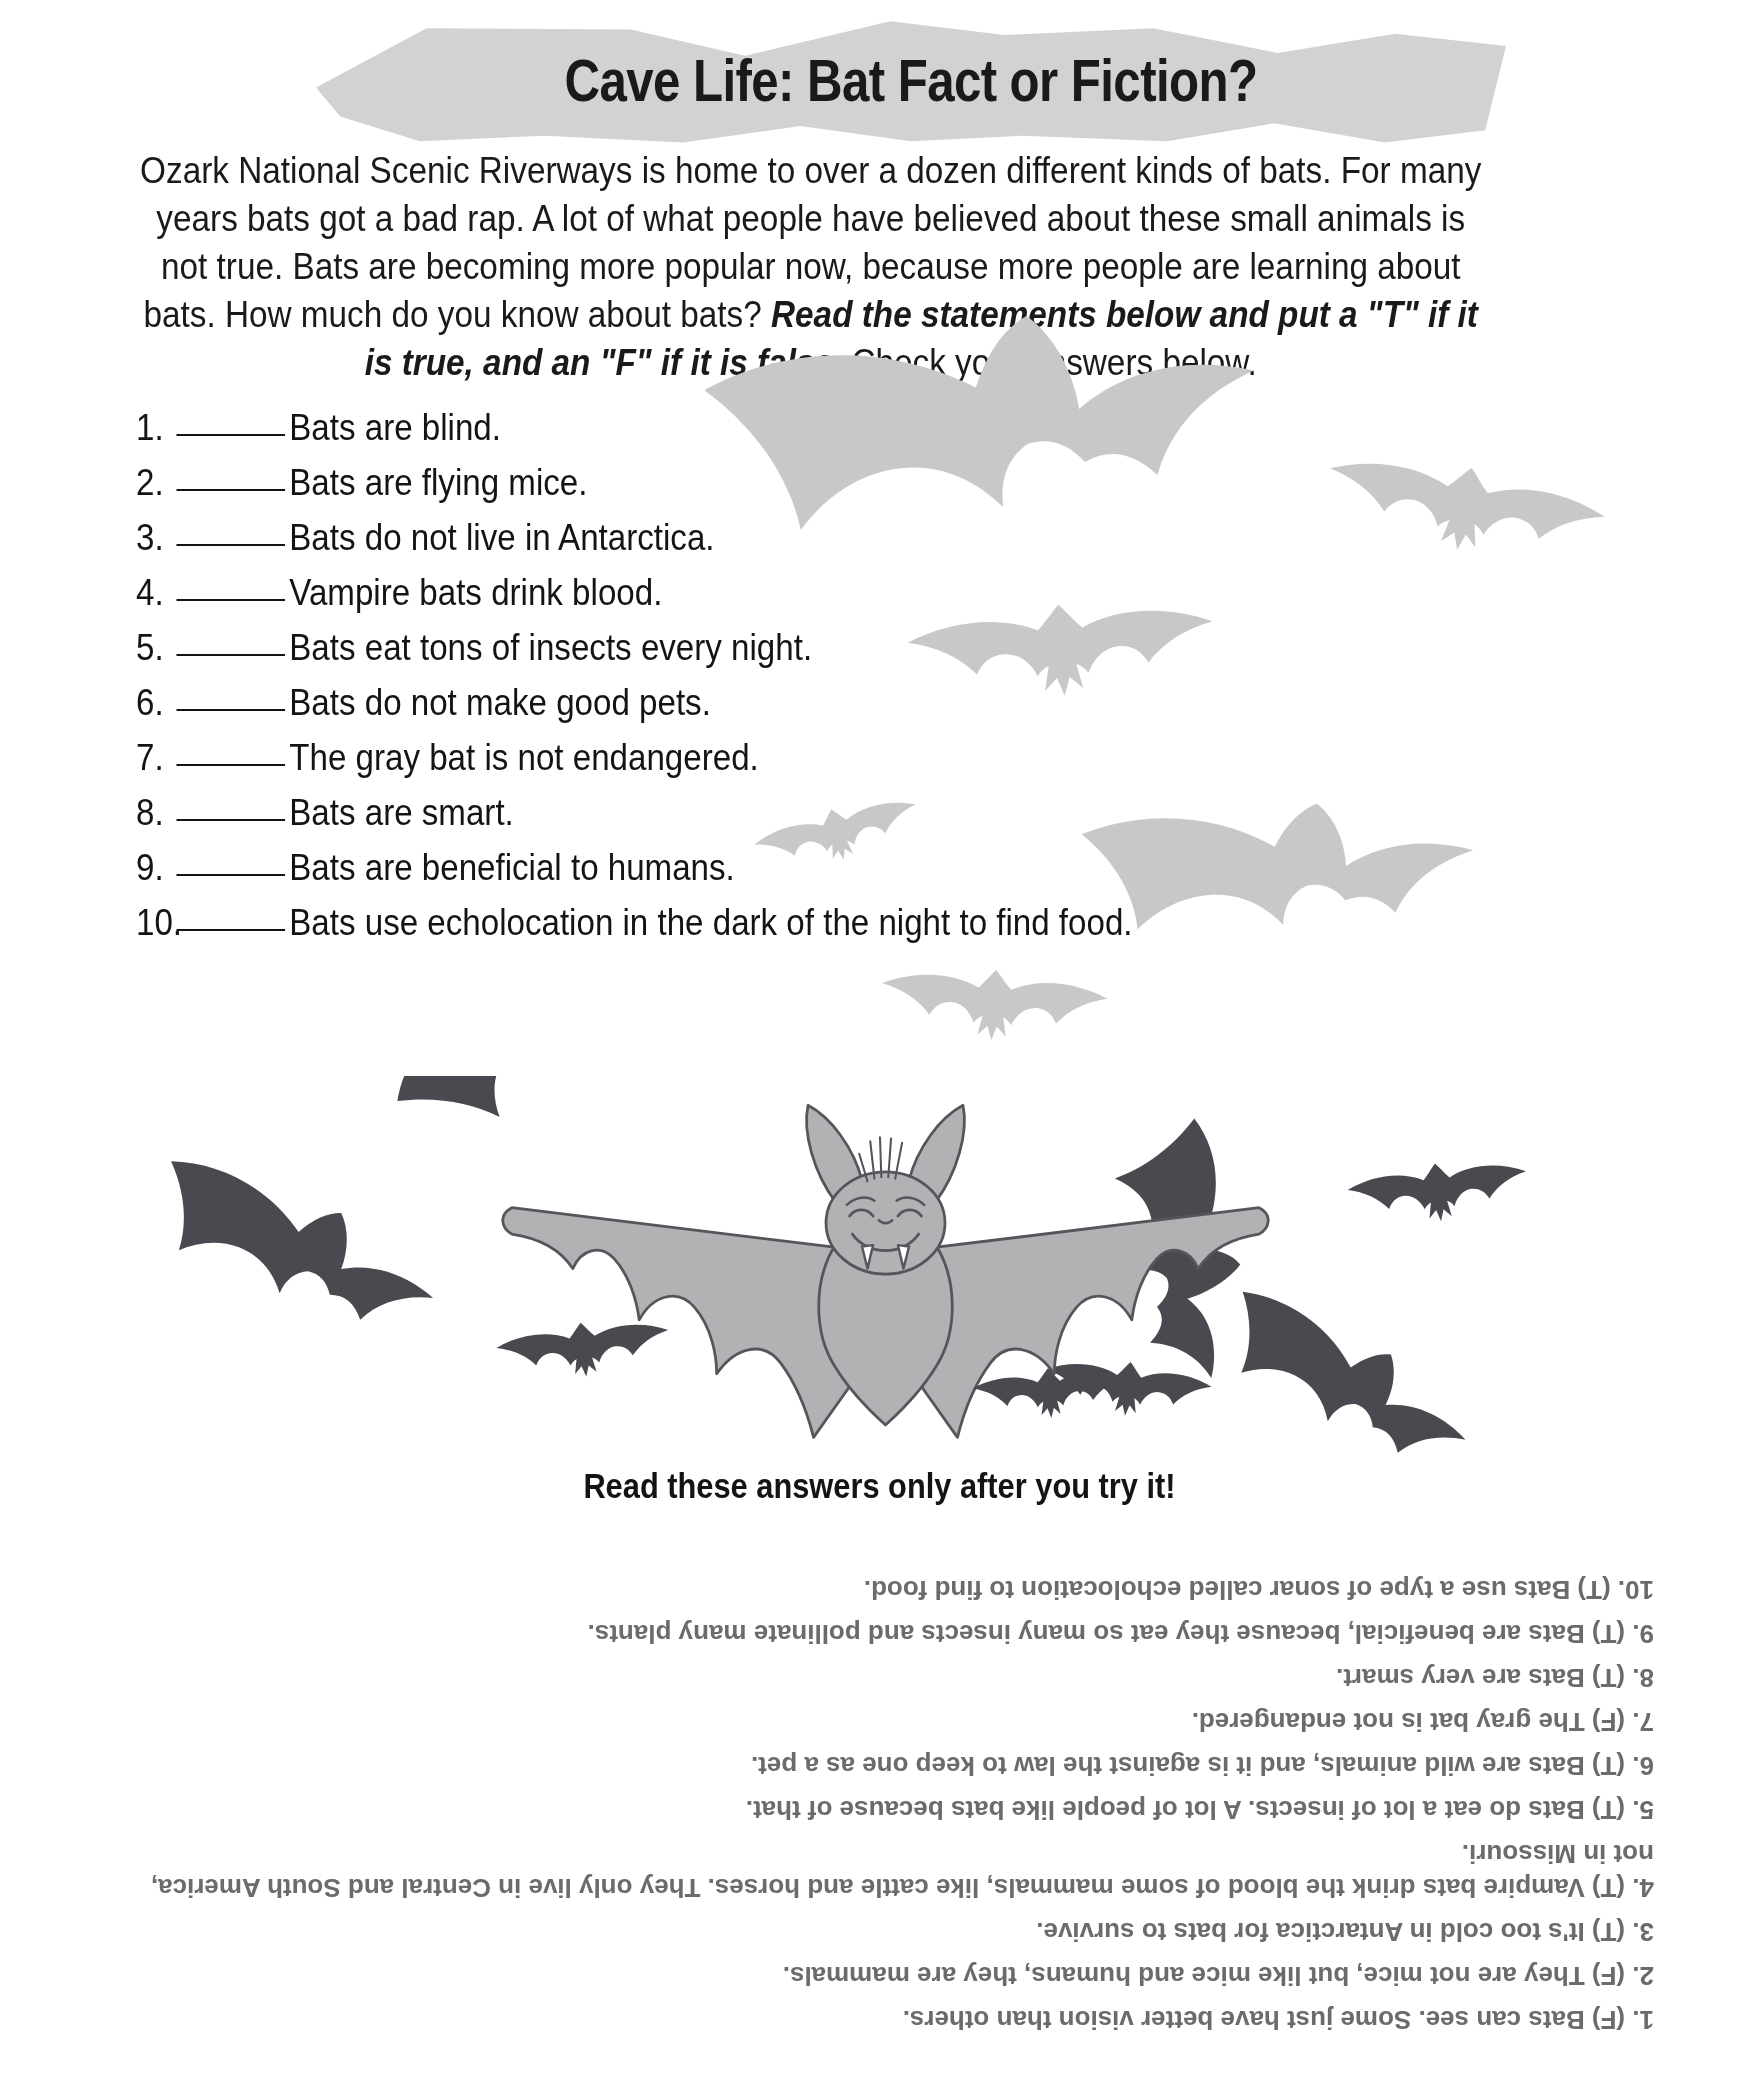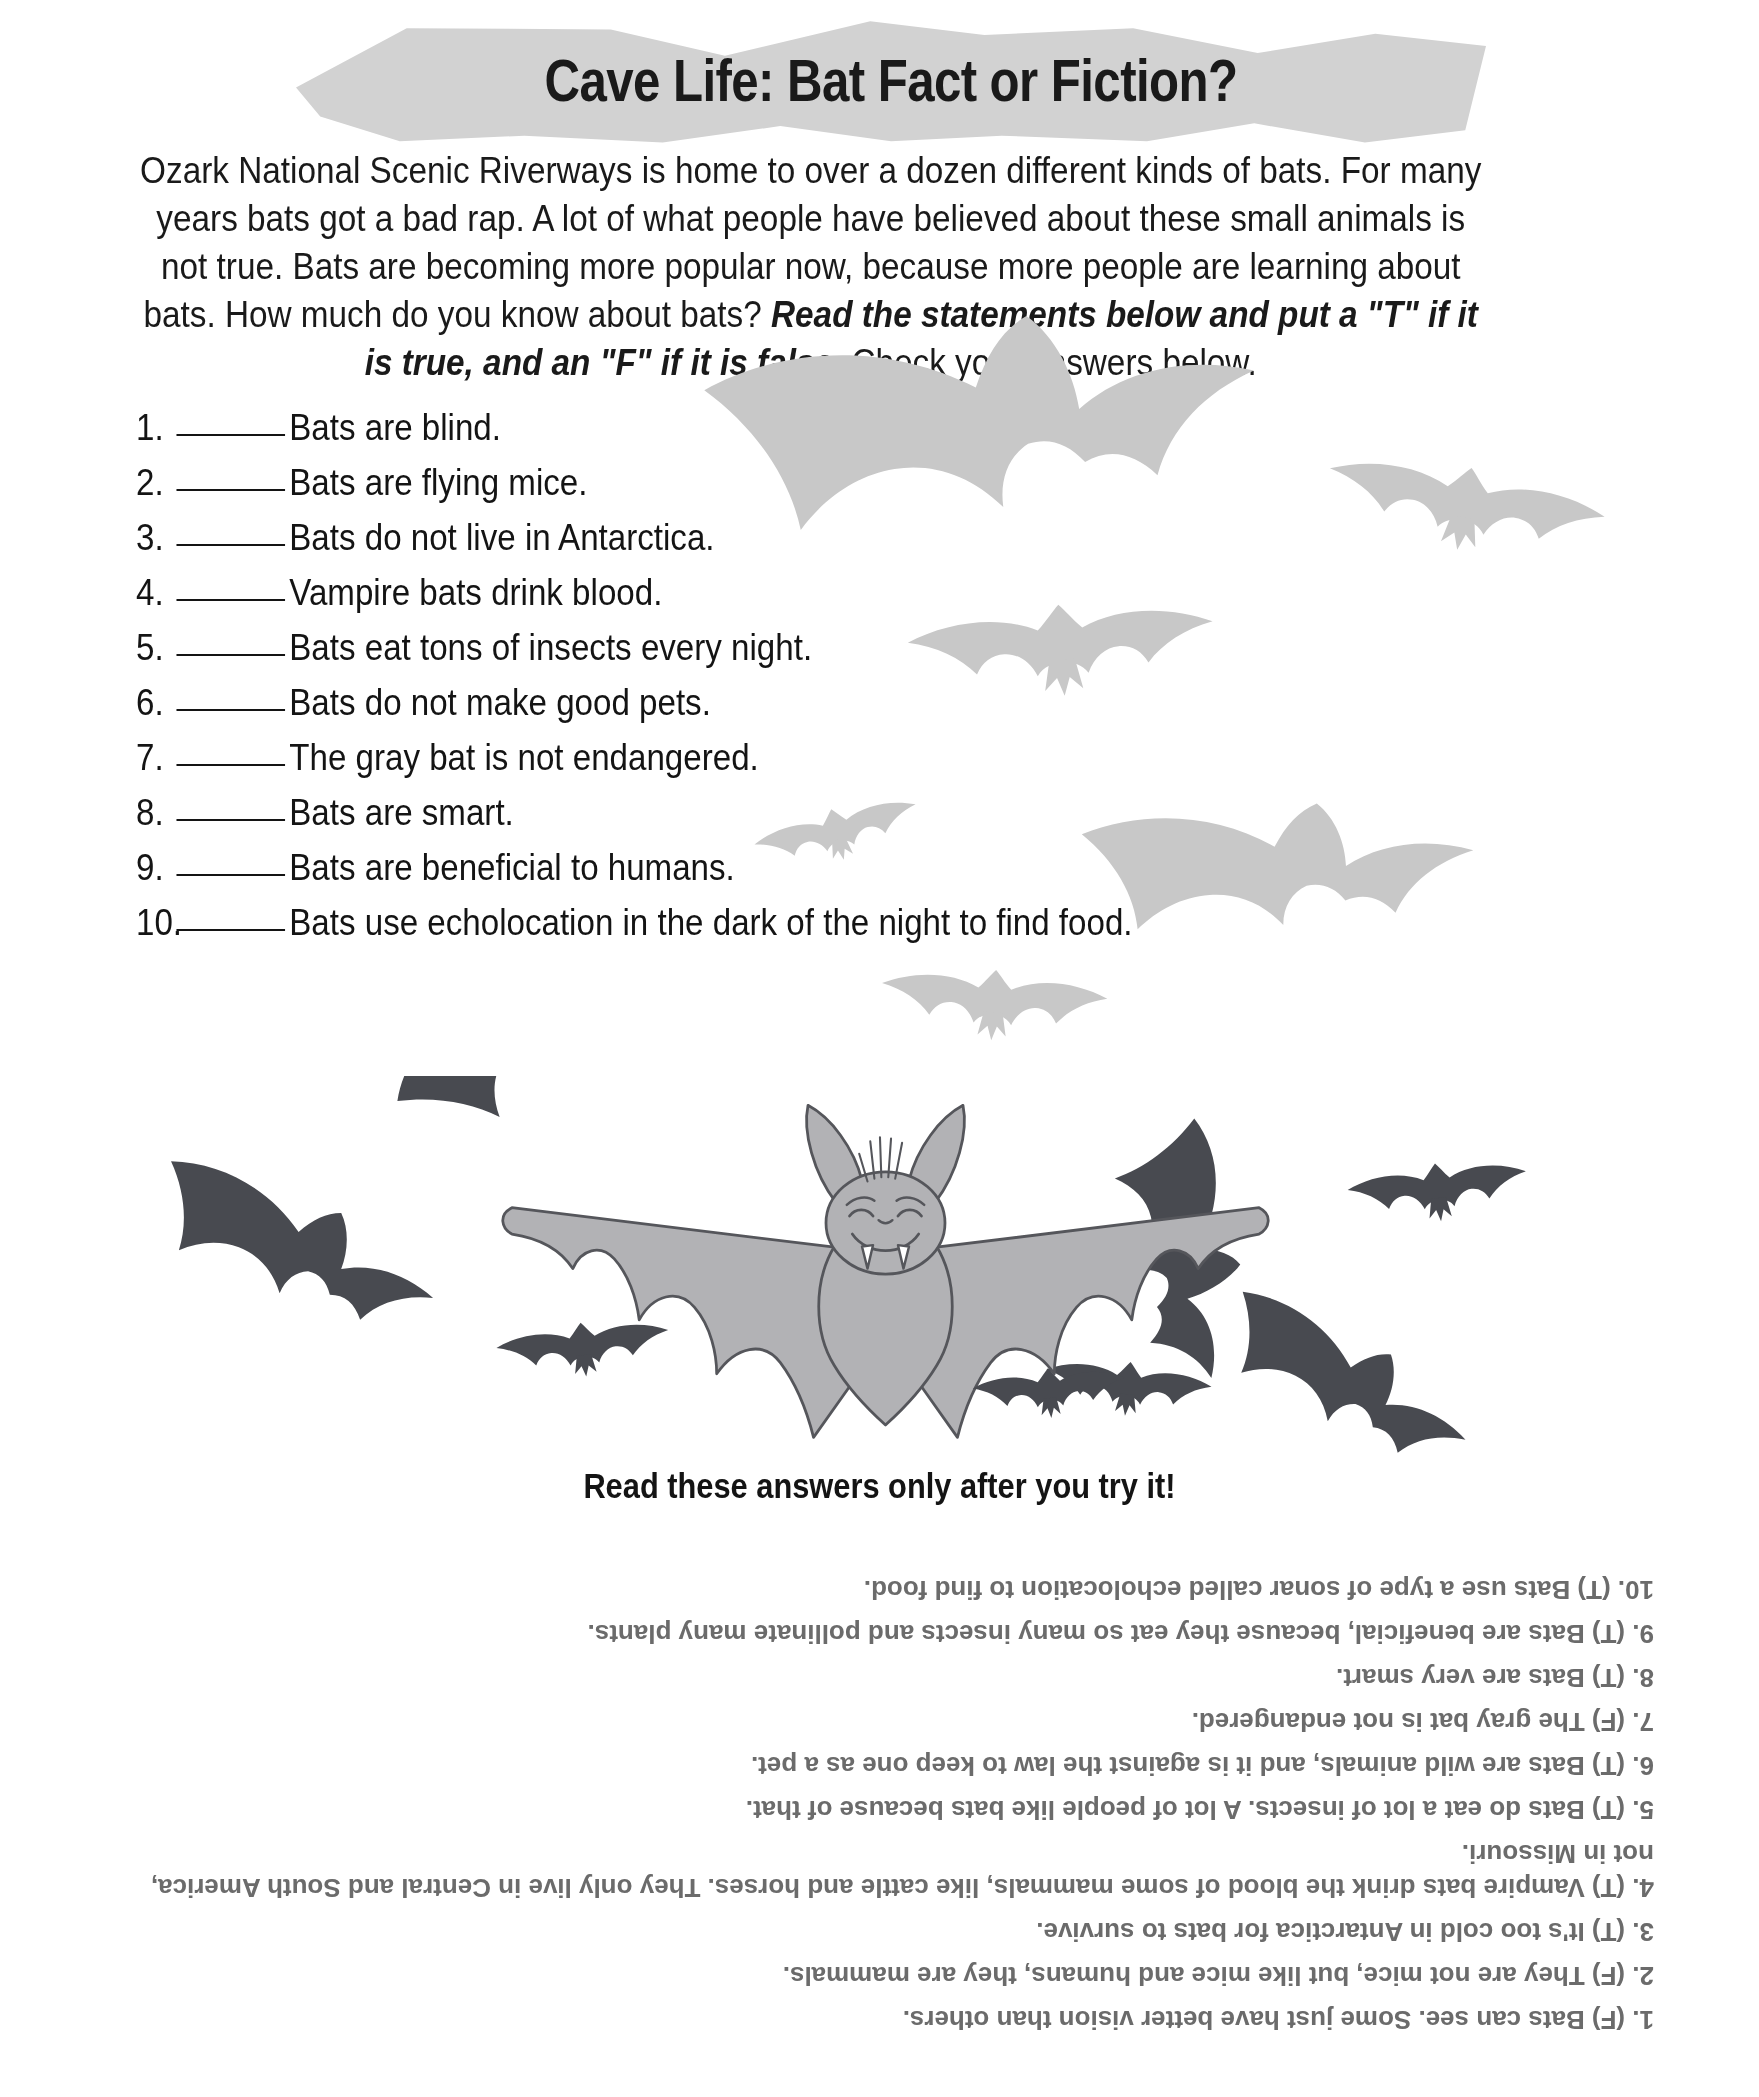--- a/index.html
+++ b/index.html
@@ -12,21 +12,21 @@
     height: 2097px;
     position: relative;
     overflow: hidden;
     font-family: "Liberation Sans", sans-serif;
     color: #1a1a1a;
   }
 
   
   .banner-wrap {
     position: absolute;
-    left: 296px;
+    left: 316px;
     top: 12.5px;
     width: 1190px;
     height: 131px;
   }
   .banner-shape {
     position: absolute;
     inset: 0;
     width: 100%;
     height: 100%;
   }

